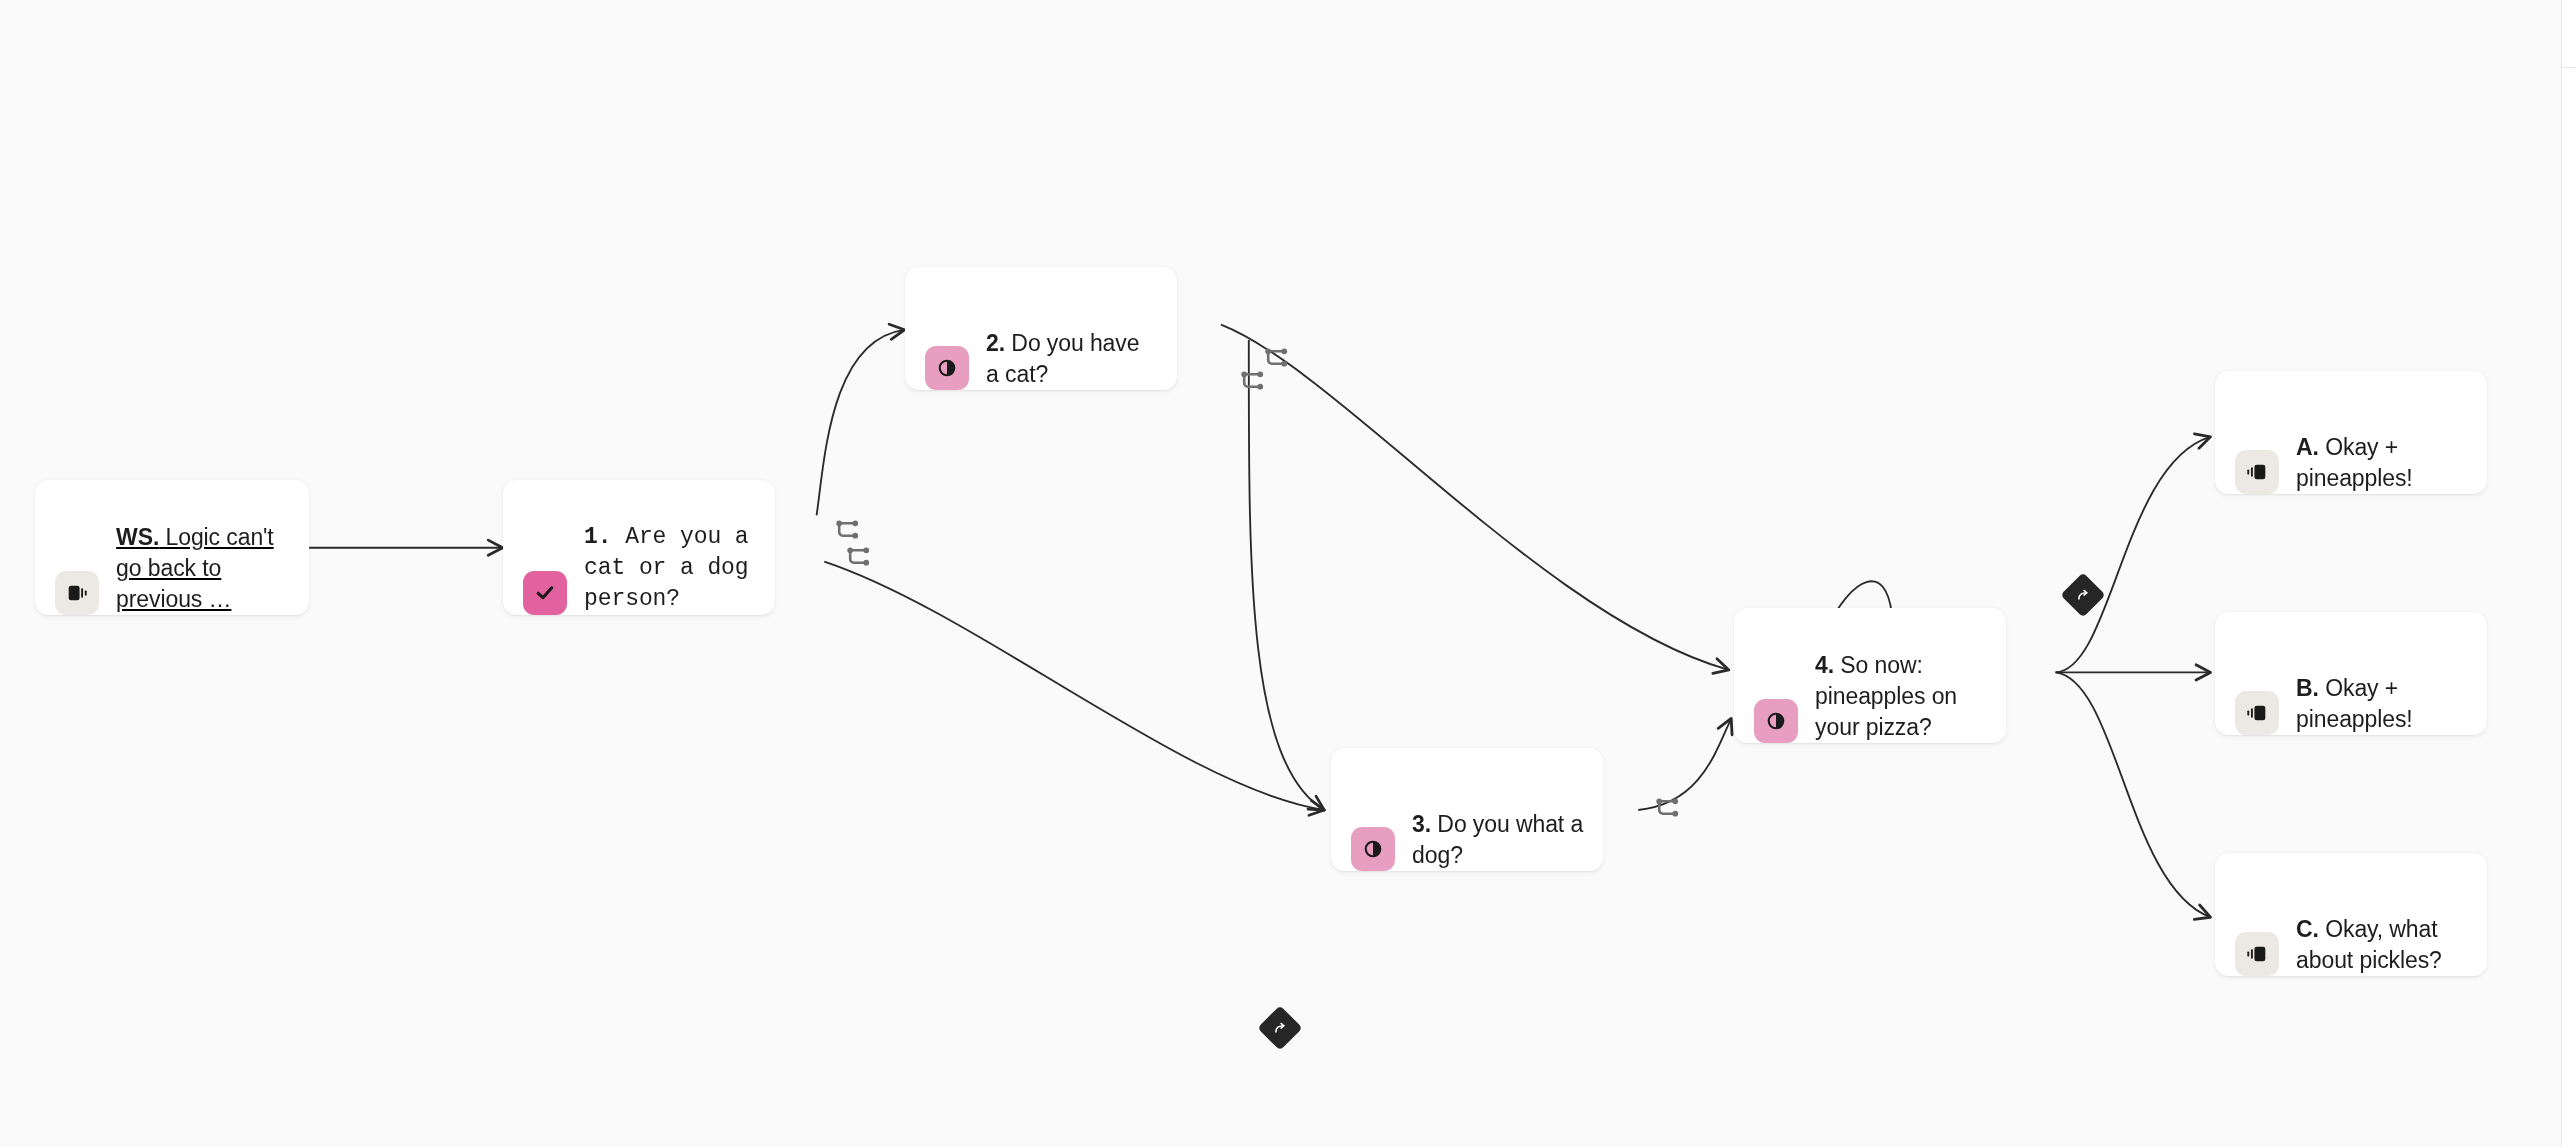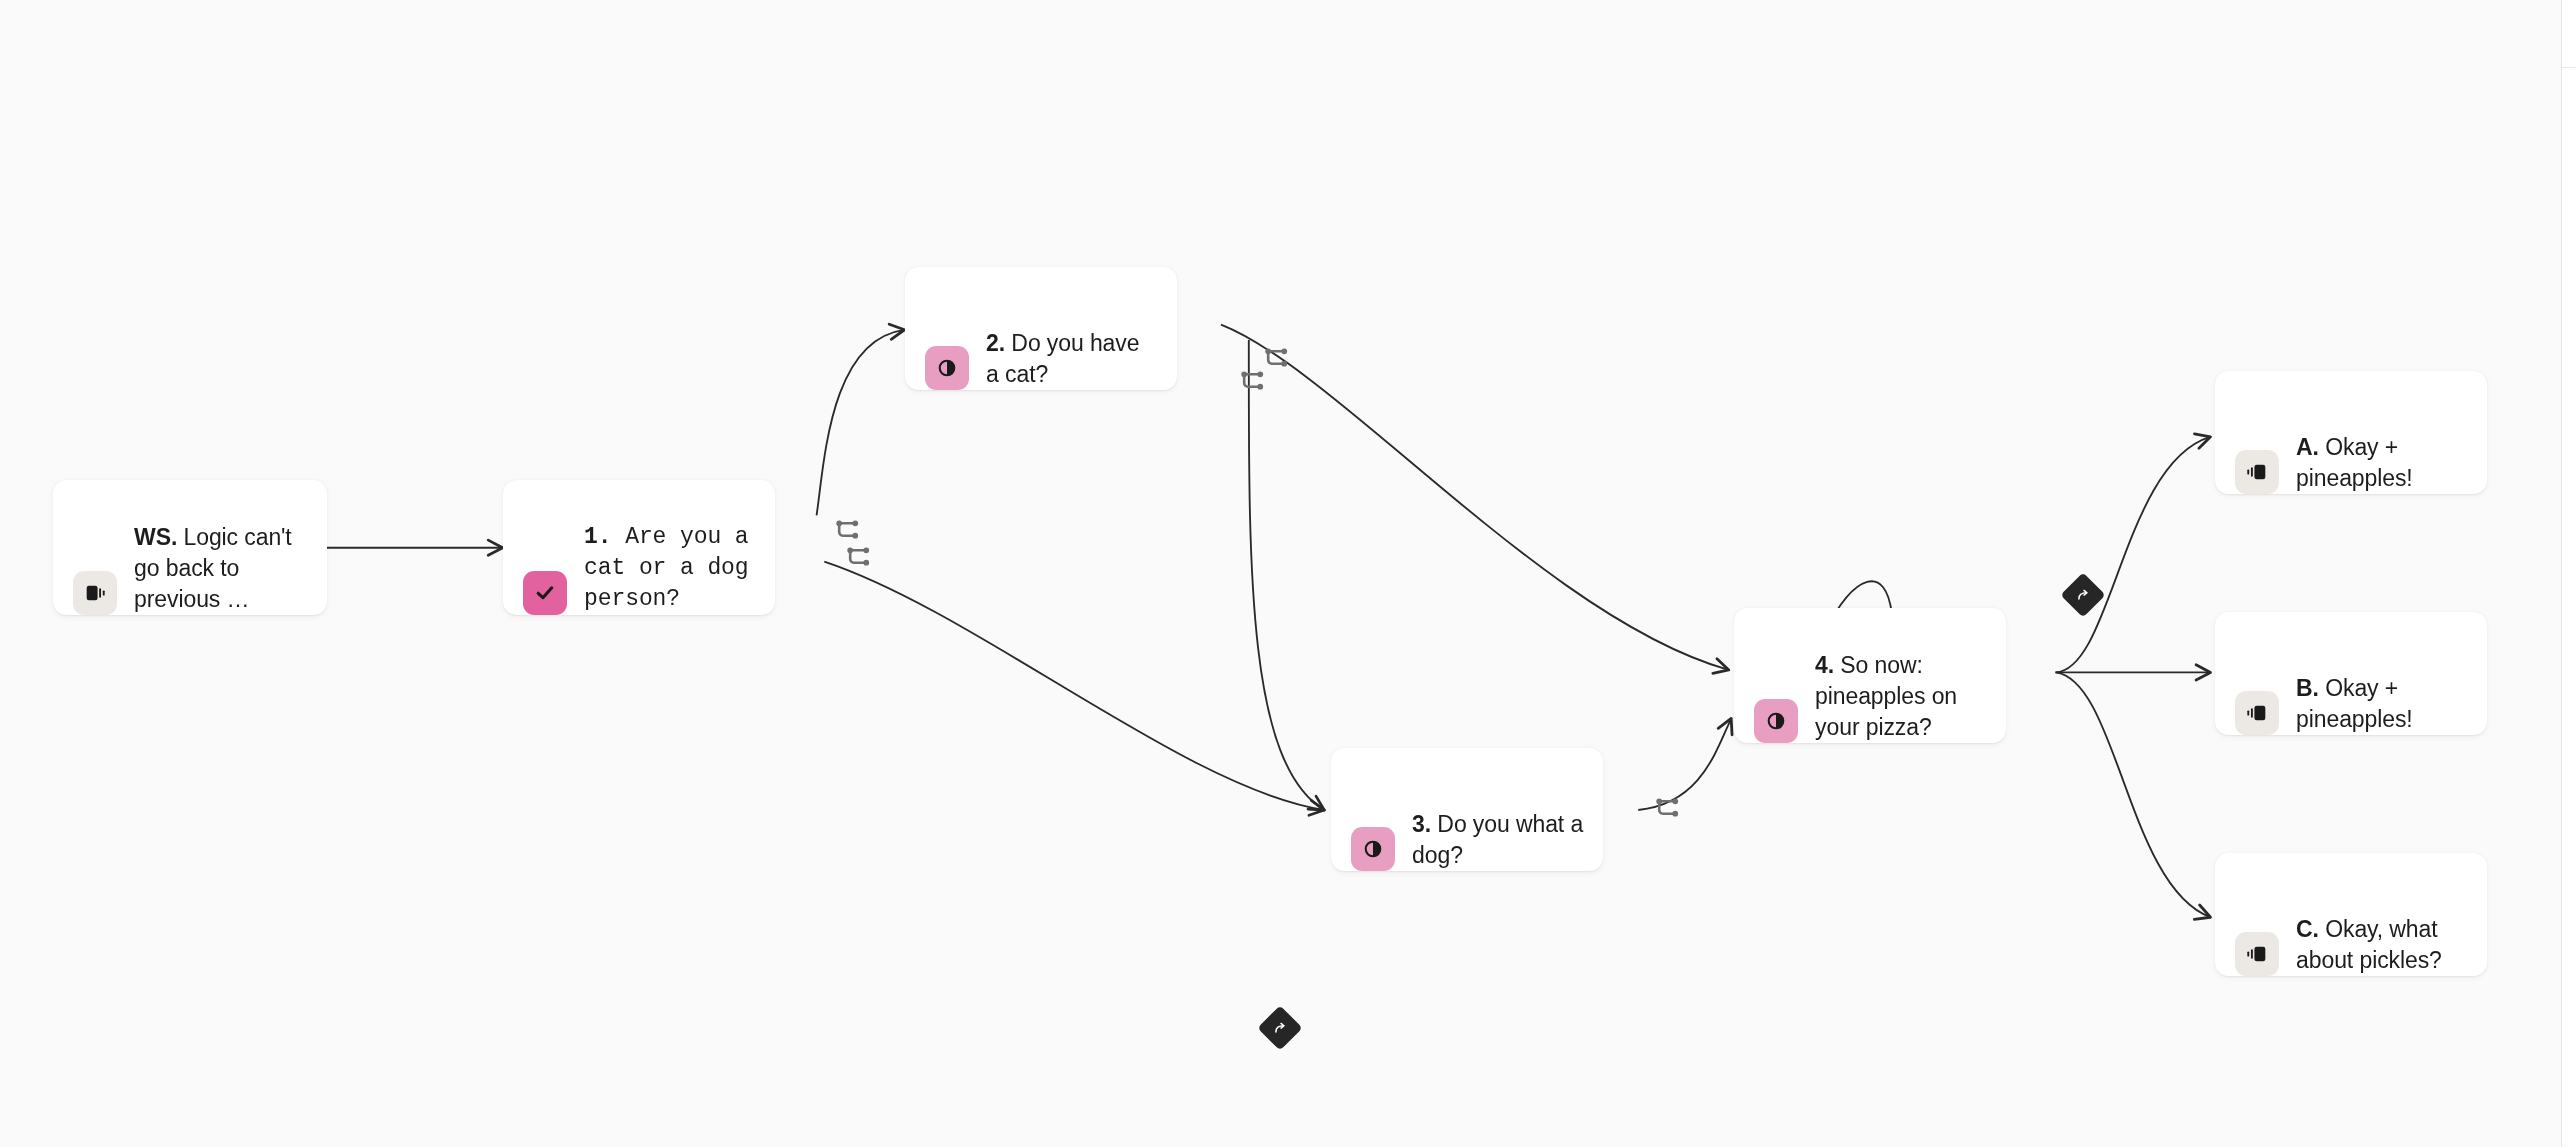--- a/index.html
+++ b/index.html
@@ -153,21 +153,21 @@
     </div>
     <div class="split-glyph" style="left:1654px; top:796px;">
       <svg width="28" height="23" viewBox="0 0 54 44">
         <path d="M10,10 H40 M10,10 V27 a7,7 0 0 0 7,7 H40" fill="none" stroke="#6f6f6f" stroke-width="5" stroke-linecap="round"></path>
         <circle cx="10" cy="10" r="5.5" fill="#6f6f6f"></circle>
         <circle cx="41" cy="10" r="5.5" fill="#6f6f6f"></circle>
         <circle cx="41" cy="34" r="5.5" fill="#6f6f6f"></circle>
       </svg>
     </div>
 
-    <div class="node" style="left:53px; top:480px; width:274px; height:135px;">
+    <div class="node" style="left:35px; top:480px; width:274px; height:135px;text-decoration:underline;">
       <span class="node-icon ic-beige">
         <svg width="26" height="26" viewBox="0 0 50 50">
           <rect x="9" y="11" width="21" height="28" rx="4.5" fill="#1a1a1a"></rect>
           <rect x="33" y="16" width="3.6" height="18" rx="1.8" fill="#1a1a1a"></rect>
           <rect x="40" y="20" width="3.6" height="10" rx="1.8" fill="#1a1a1a"></rect>
         </svg>
       </span>
       <span class="node-text"><b>WS.</b><span> Logic can't go back to previous …</span></span>
     </div>
 

